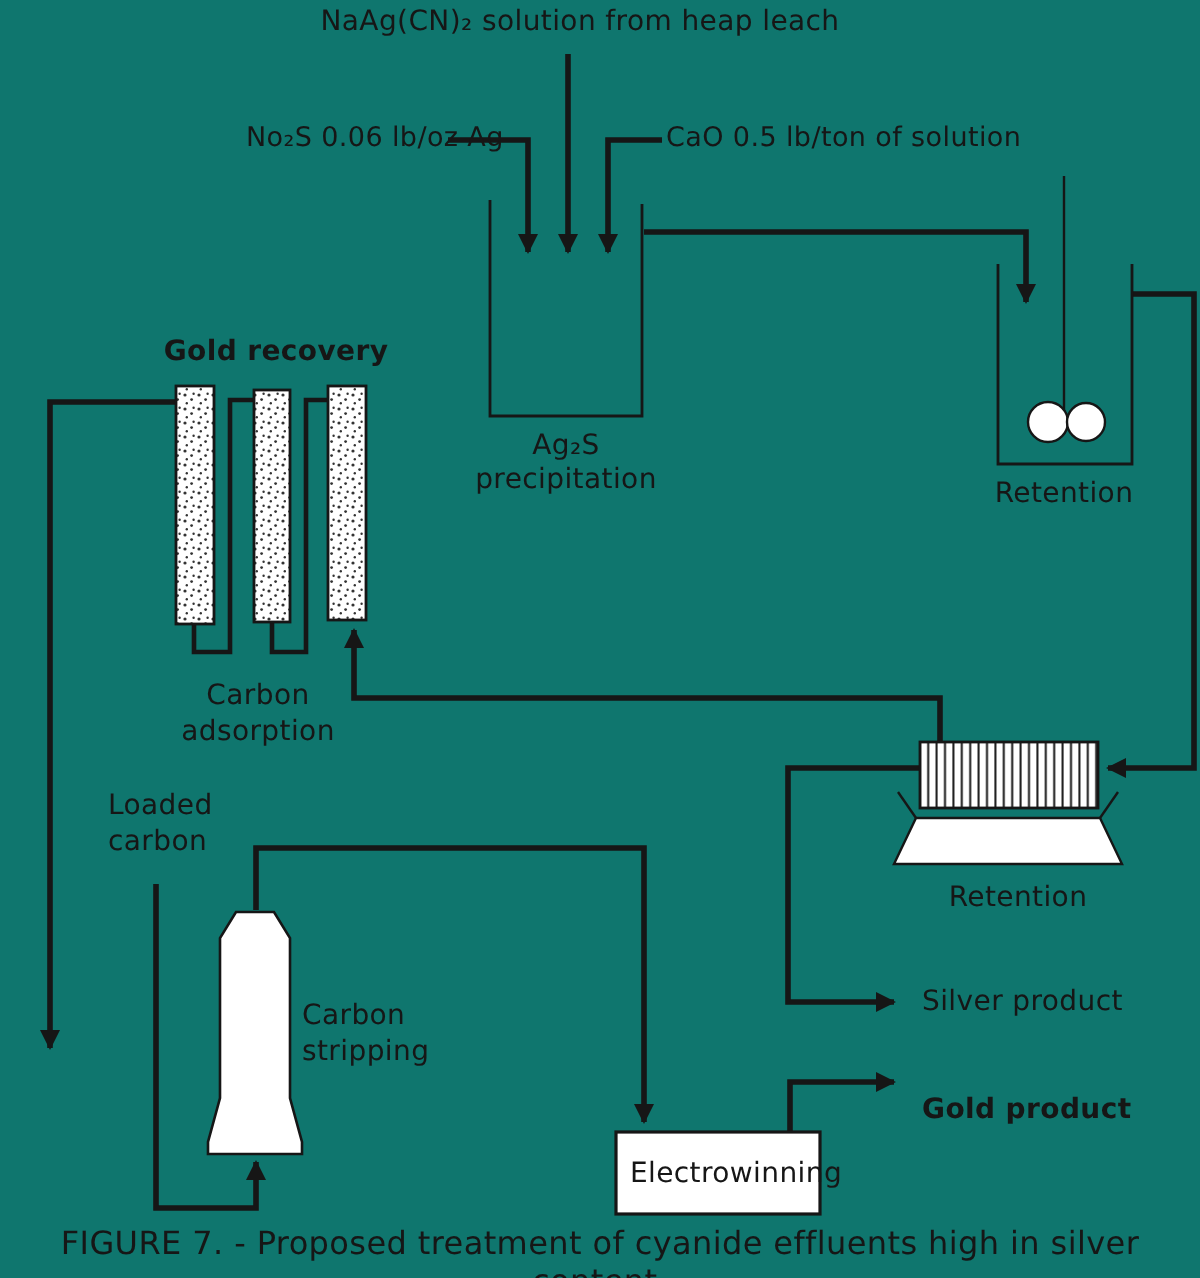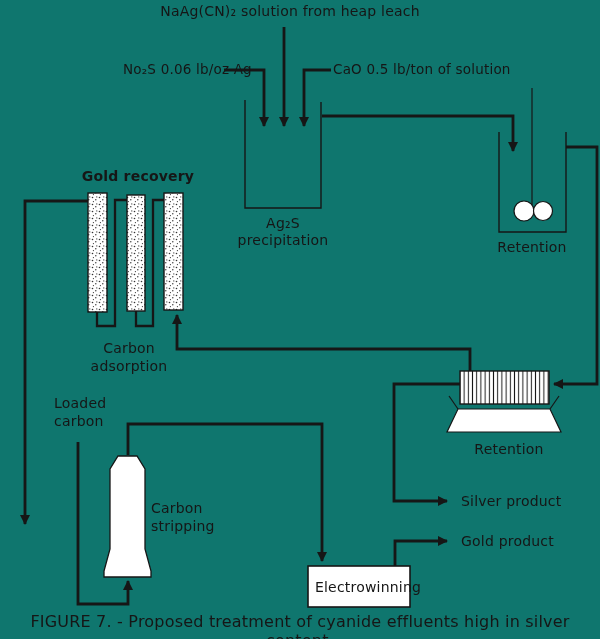--- a/index.html
+++ b/index.html
@@ -108,20 +108,20 @@
 
   <div class="lbl" style="left:151px;top:499px;font-size:14px;line-height:18px;">
     <span class="ln">Carbon</span>
     <span class="ln">stripping</span>
   </div>
 
   <div class="lbl center" style="left:509px;top:441px;font-size:14px;">Retention</div>
 
   <div class="lbl" style="left:461px;top:493px;font-size:14px;">Silver product</div>
 
-  <div class="lbl" style="left:461px;top:533px;font-size:14px;">Gold product</div>
+  <div class="lbl" style="left:461px;top:547px;font-size:14px;font-weight:bold;">Gold product</div>
 
   <div class="ew-box-label">Electrowinning</div>
 
 
   <div class="caption">FIGURE 7. - Proposed treatment of cyanide effluents high in silver content.</div>
 
 </div>
 
 </body></html>

